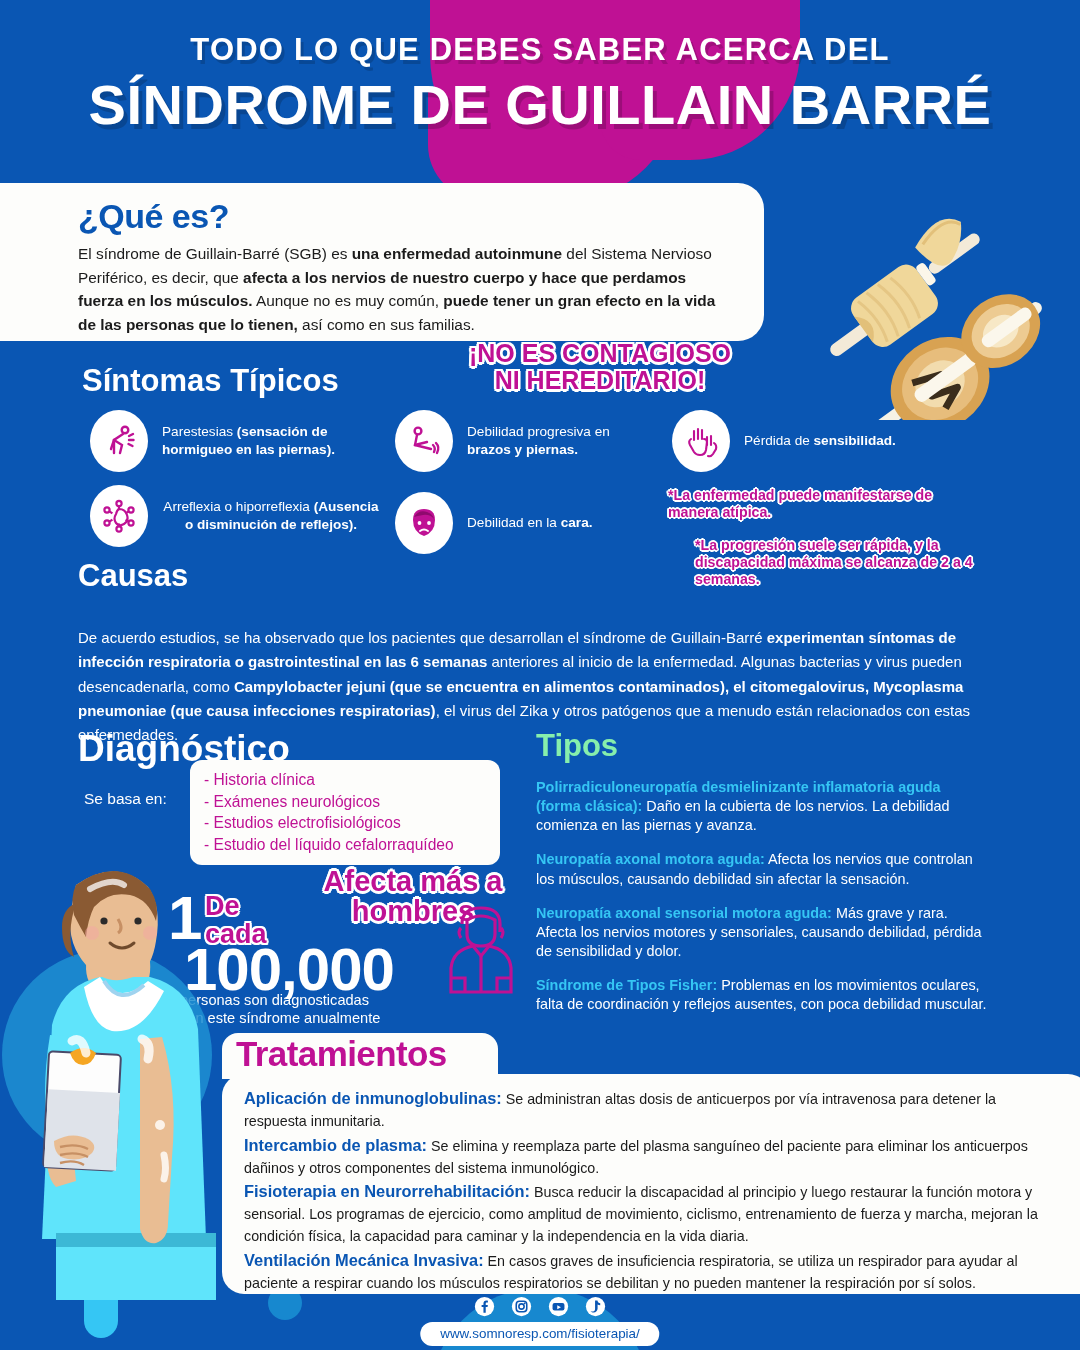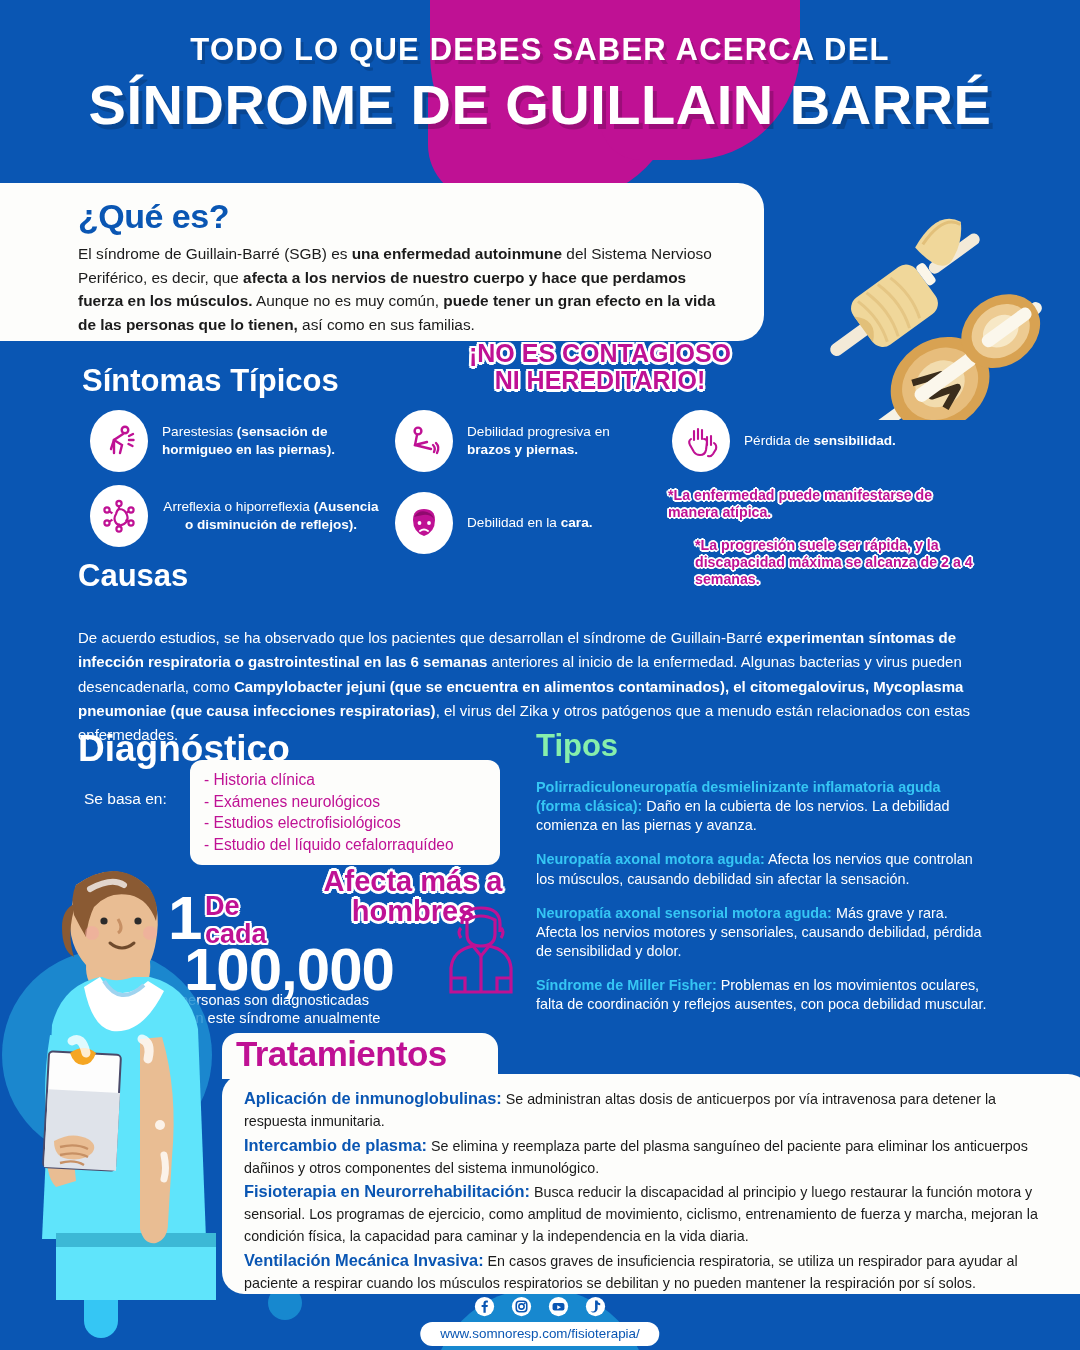--- a/index.html
+++ b/index.html
@@ -325,21 +325,21 @@
     <div>- Exámenes neurológicos</div>
     <div>- Estudios electrofisiológicos</div>
     <div>- Estudio del líquido cefalorraquídeo</div>
   </div>
 
   <div class="h-tipos">Tipos</div>
   <div class="tipos">
     <div class="tipo"><b>Polirradiculoneuropatía desmielinizante inflamatoria aguda (forma clásica):</b><span> Daño en la cubierta de los nervios. La debilidad comienza en las piernas y avanza.</span></div>
     <div class="tipo"><b>Neuropatía axonal motora aguda:</b><span> Afecta los nervios que controlan los músculos, causando debilidad sin afectar la sensación.</span></div>
     <div class="tipo"><b>Neuropatía axonal sensorial motora aguda:</b><span> Más grave y rara. Afecta los nervios motores y sensoriales, causando debilidad, pérdida de sensibilidad y dolor.</span></div>
-    <div class="tipo"><b>Síndrome de Miller Fisher:</b><span> Problemas en los movimientos oculares, falta de coordinación y reflejos ausentes, con poca debilidad muscular.</span></div>
+    <div class="tipo"><b>Síndrome de Tipos Fisher:</b><span> Problemas en los movimientos oculares, falta de coordinación y reflejos ausentes, con poca debilidad muscular.</span></div>
   </div>
 
   <svg class="nurse" width="230" height="445" viewBox="0 0 230 445">
     <circle cx="115" cy="200" r="105" fill="#1e8fd2" opacity=".85"></circle>
     <path d="M96 96 q-6 26 6 38 l50 0 q10 -14 4 -40z" fill="#e9bd93"></path>
     <path d="M60 170 q10 -40 48 -48 l50 0 q40 10 48 52 l8 210 l-164 0z" fill="#5fe4fb"></path>
     <path d="M64 382 l160 0 l0 64 l-160 0z" fill="#5fe4fb"></path>
     <path d="M64 378 l160 0 l0 14 l-160 0z" fill="#3cb8d6"></path>
     <path d="M108 122 q18 30 48 4 l16 10 q-22 44 -52 40 q-20 -4 -28 -44z" fill="#fff"></path>
     <path d="M112 126 q16 26 40 4" stroke="#9fd3ef" stroke-width="4" fill="none"></path>

